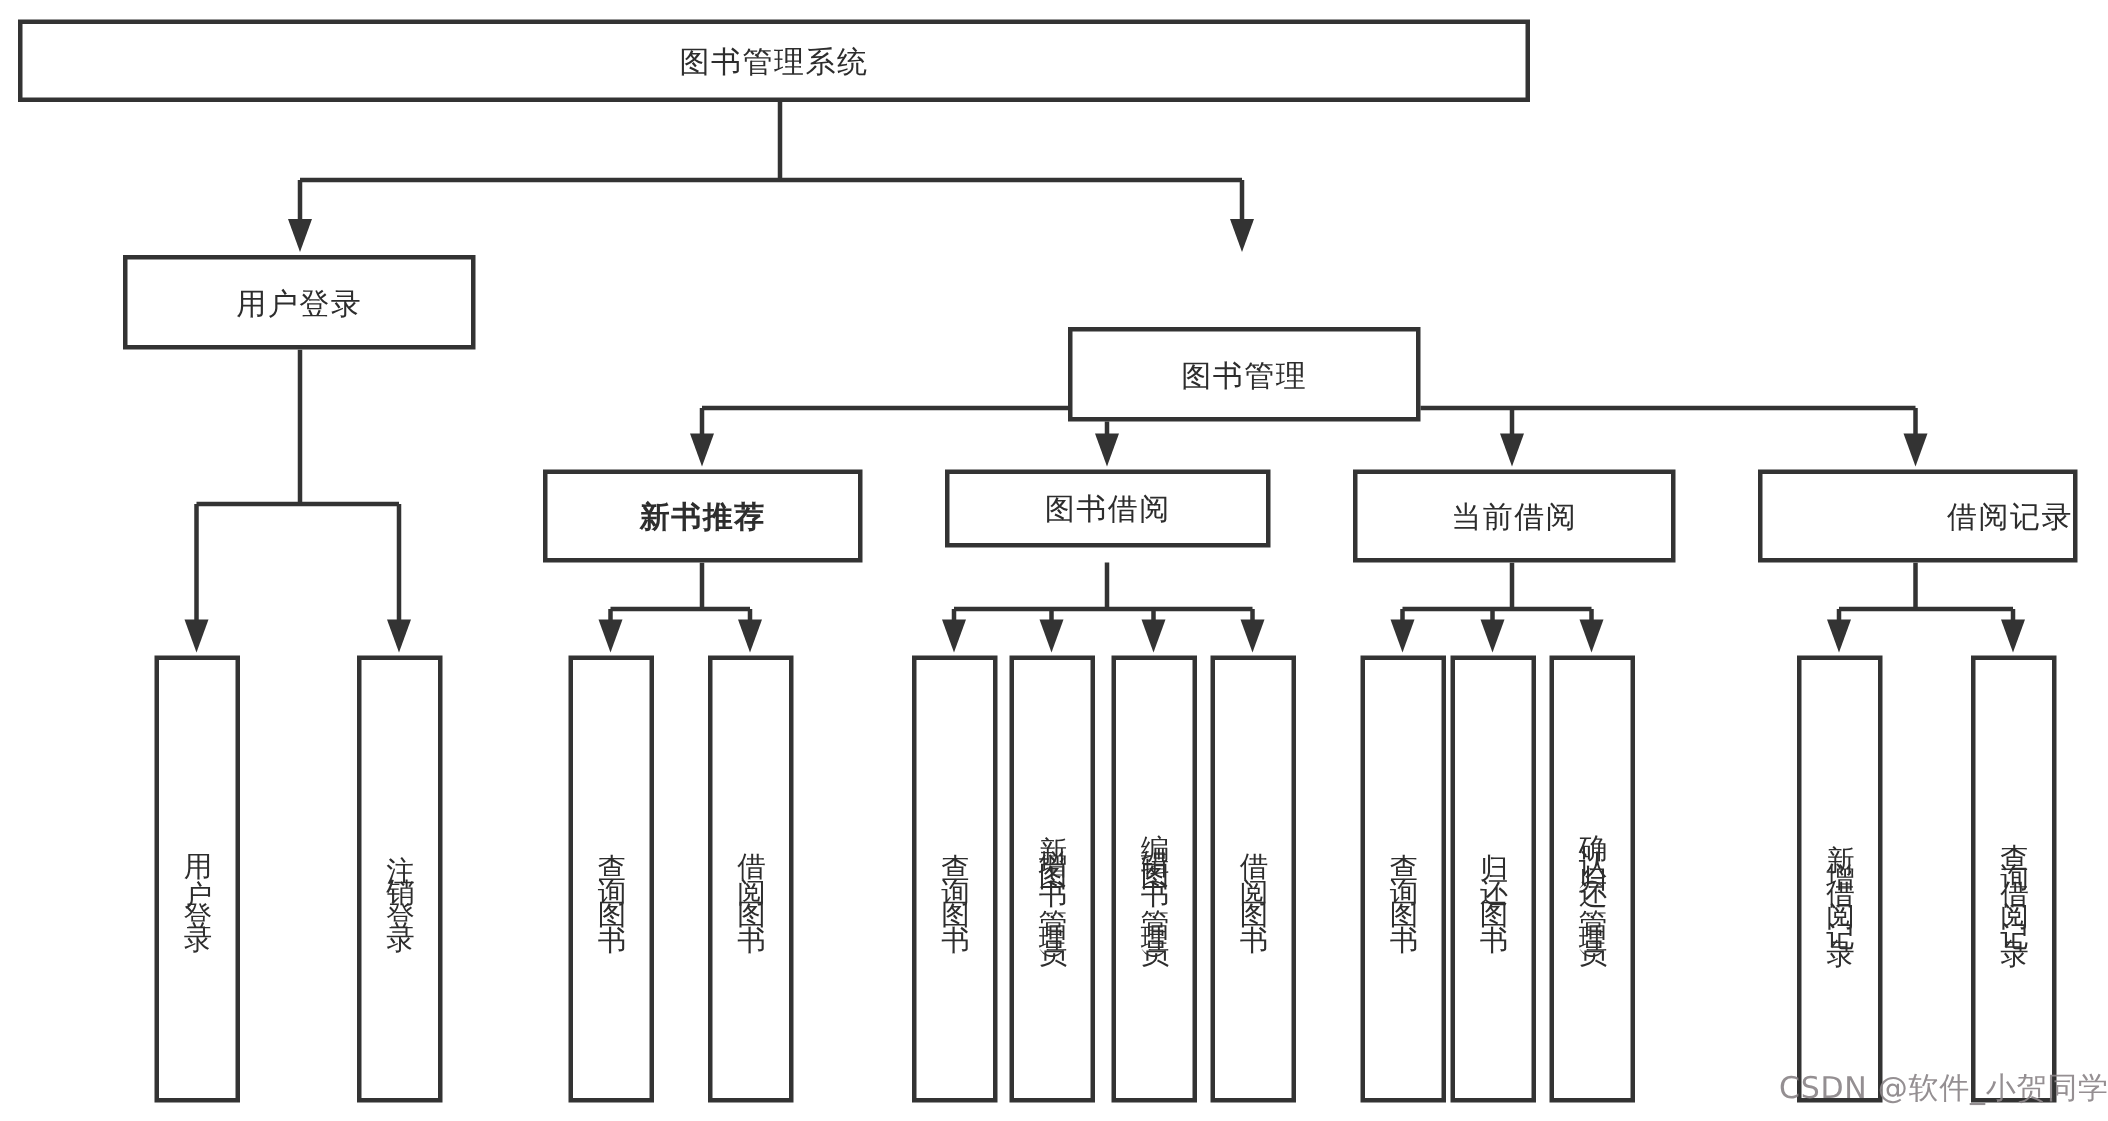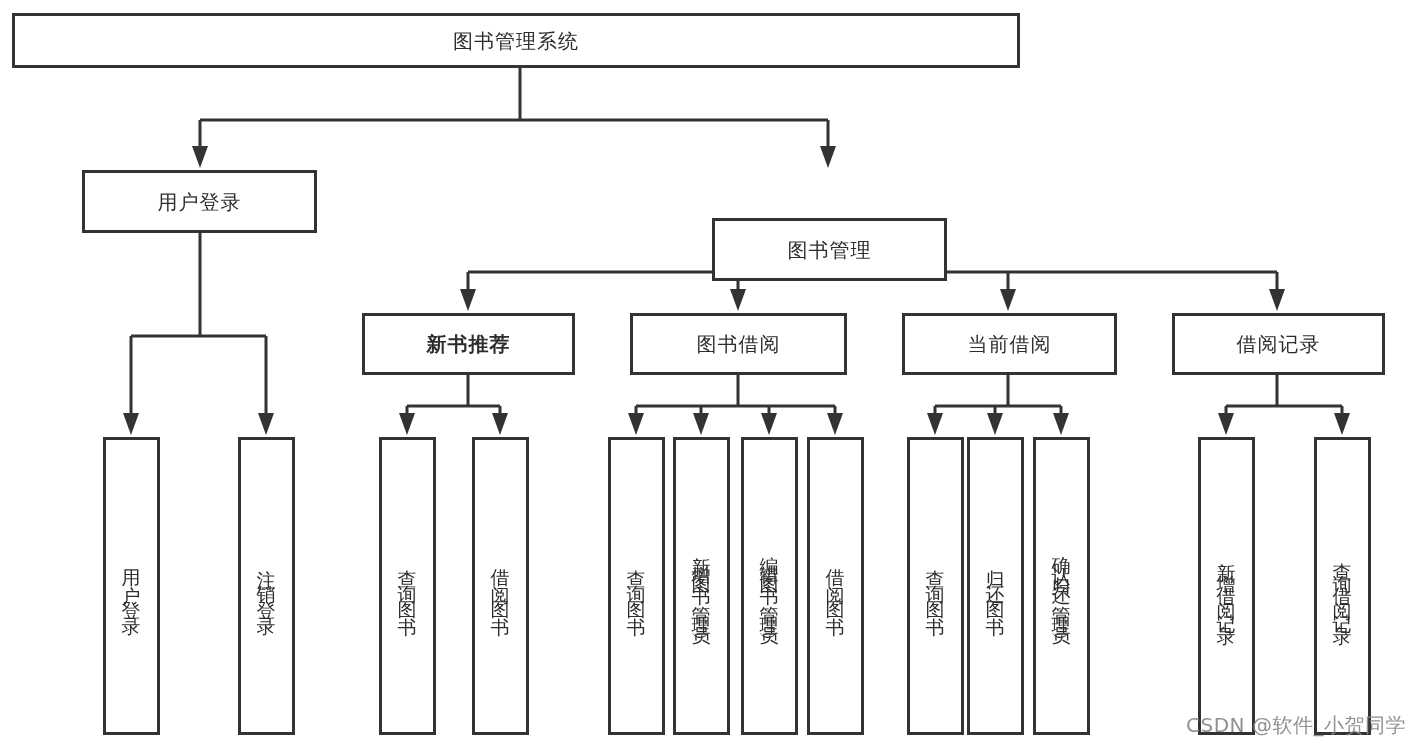--- a/index.html
+++ b/index.html
@@ -79,27 +79,27 @@
   <div class="hnode" style="left:82px; top:170px; width:235px; height:63px;">
     <span class="hlabel">用户登录</span>
   </div>
   <div class="hnode" style="left:712px; top:170px; width:235px; height:63px;margin-top:48px;">
     <span class="hlabel">图书管理</span>
   </div>
 
   <div class="hnode" style="left:362px; top:313px; width:213px; height:62px;font-weight:bold;">
     <span class="hlabel">新书推荐</span>
   </div>
-  <div class="hnode" style="left:630px; top:313px; width:217px; height:62px;">
+  <div class="hnode" style="left:630px; top:313px; width:217px; height:52px;">
     <span class="hlabel">图书借阅</span>
   </div>
   <div class="hnode" style="left:902px; top:313px; width:215px; height:62px;text-align:center;">
     <span class="hlabel">当前借阅</span>
   </div>
-  <div class="hnode" style="left:1172px; top:313px; width:213px; height:62px;">
+  <div class="hnode" style="left:1172px; top:313px; width:213px; height:62px;justify-content:flex-end;">
     <span class="hlabel">借阅记录</span>
   </div>
 
   <div class="vnode" style="left:103px;">
     <span class="vlabel sp4">用户登录</span>
   </div>
   <div class="vnode" style="left:238px;">
     <span class="vlabel sp4">注销登录</span>
   </div>
 

